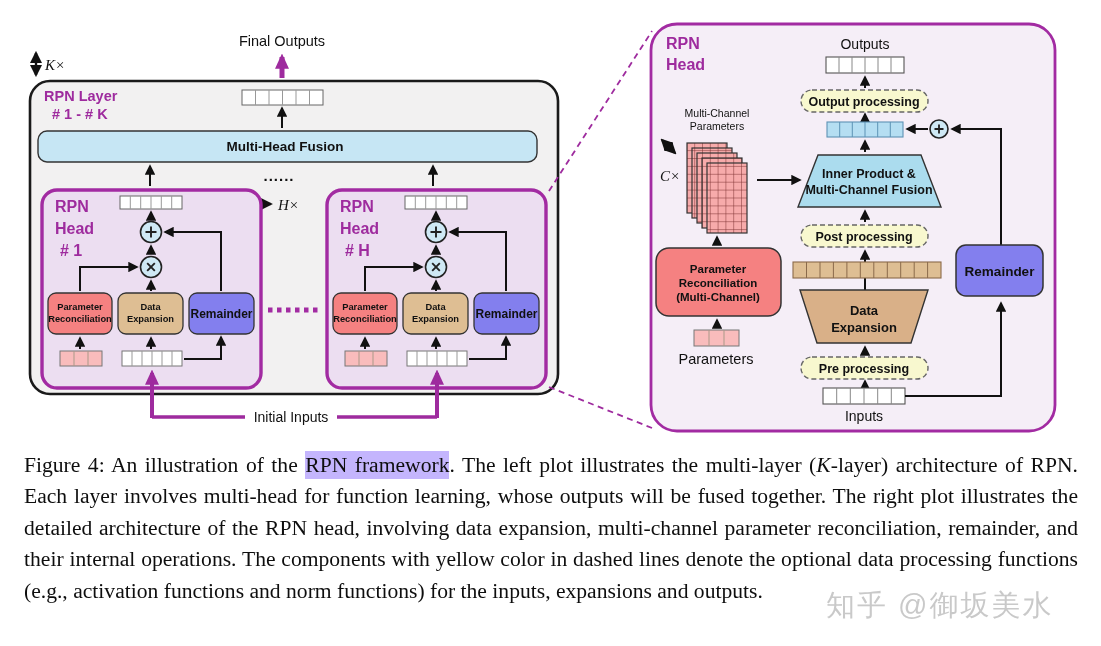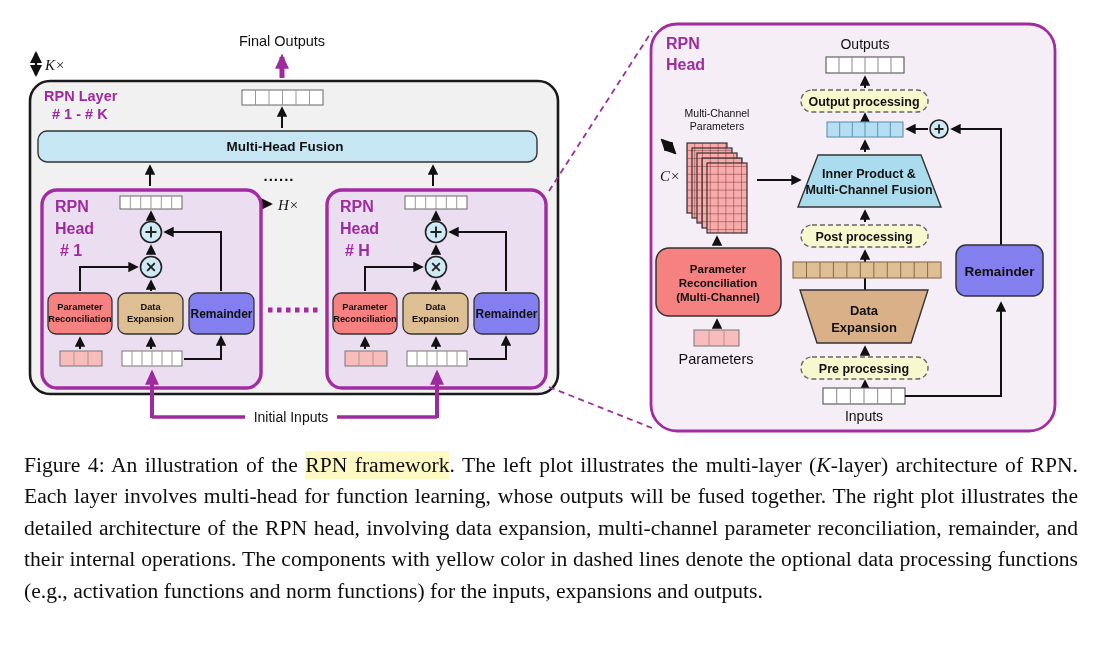--- a/index.html
+++ b/index.html
@@ -5,21 +5,21 @@
   html,body{margin:0;padding:0;background:#ffffff;}
   .page{position:relative;width:1101px;height:646px;background:#ffffff;overflow:hidden;
         font-family:"Liberation Sans",sans-serif;}
   .diagram{position:absolute;left:0;top:0;}
   svg text{font-family:"Liberation Sans",sans-serif;fill:#111;}
   text.ptitle{fill:#9e2b9e;font-weight:bold;}
   text.math{font-family:"Liberation Serif",serif;font-style:italic;fill:#111;}
   .caption{position:absolute;left:24px;top:450px;width:1054px;
            font-family:"Liberation Serif",serif;font-size:21.6px;line-height:31.4px;
            color:#0e0e0e;text-align:justify;}
-  .caption mark{background:#fef9c3;color:#0e0e0e;padding:2px 0;}
+  .caption mark{background:#c4b5fd;color:#0e0e0e;padding:2px 0;}
   .caption i{font-style:italic;}
   .watermark{position:absolute;left:826px;top:586px;font-size:29px;letter-spacing:2px;
              color:#bcbcbc;opacity:.8;font-family:"Liberation Sans",sans-serif;
              pointer-events:none;white-space:nowrap;}
 </style>
 </head>
 <body>
 
 <div class="page">
 
@@ -250,14 +250,15 @@
     <g>
       <rect x="694" y="330" width="45" height="16" fill="#f9bcbc" stroke="#777" stroke-width="1"></rect>
       <path d="M709 330v16M724 330v16" stroke="#a98" stroke-width="1"></path>
     </g>
     <text x="716" y="364" font-size="14.5" font-weight="500" text-anchor="middle" fill="#e8523d">Parameters</text>
   </g>
 </svg>
 
 <div class="caption"><span>Figure 4: An illustration of the </span><mark>RPN framework</mark><span>. The left plot illustrates the multi-layer (</span><i>K</i><span>-layer) architecture of RPN. Each layer involves multi-head for function learning, whose outputs will be fused together. The right plot illustrates the detailed architecture of the RPN head, involving data expansion, multi-channel parameter reconciliation, remainder, and their internal operations. The components with yellow color in dashed lines denote the optional data processing functions (e.g., activation functions and norm functions) for the inputs, expansions and outputs.</span></div>
 
+<div class="watermark">知乎 @御坂美水</div>
 
 </div>
 
 </body></html>

